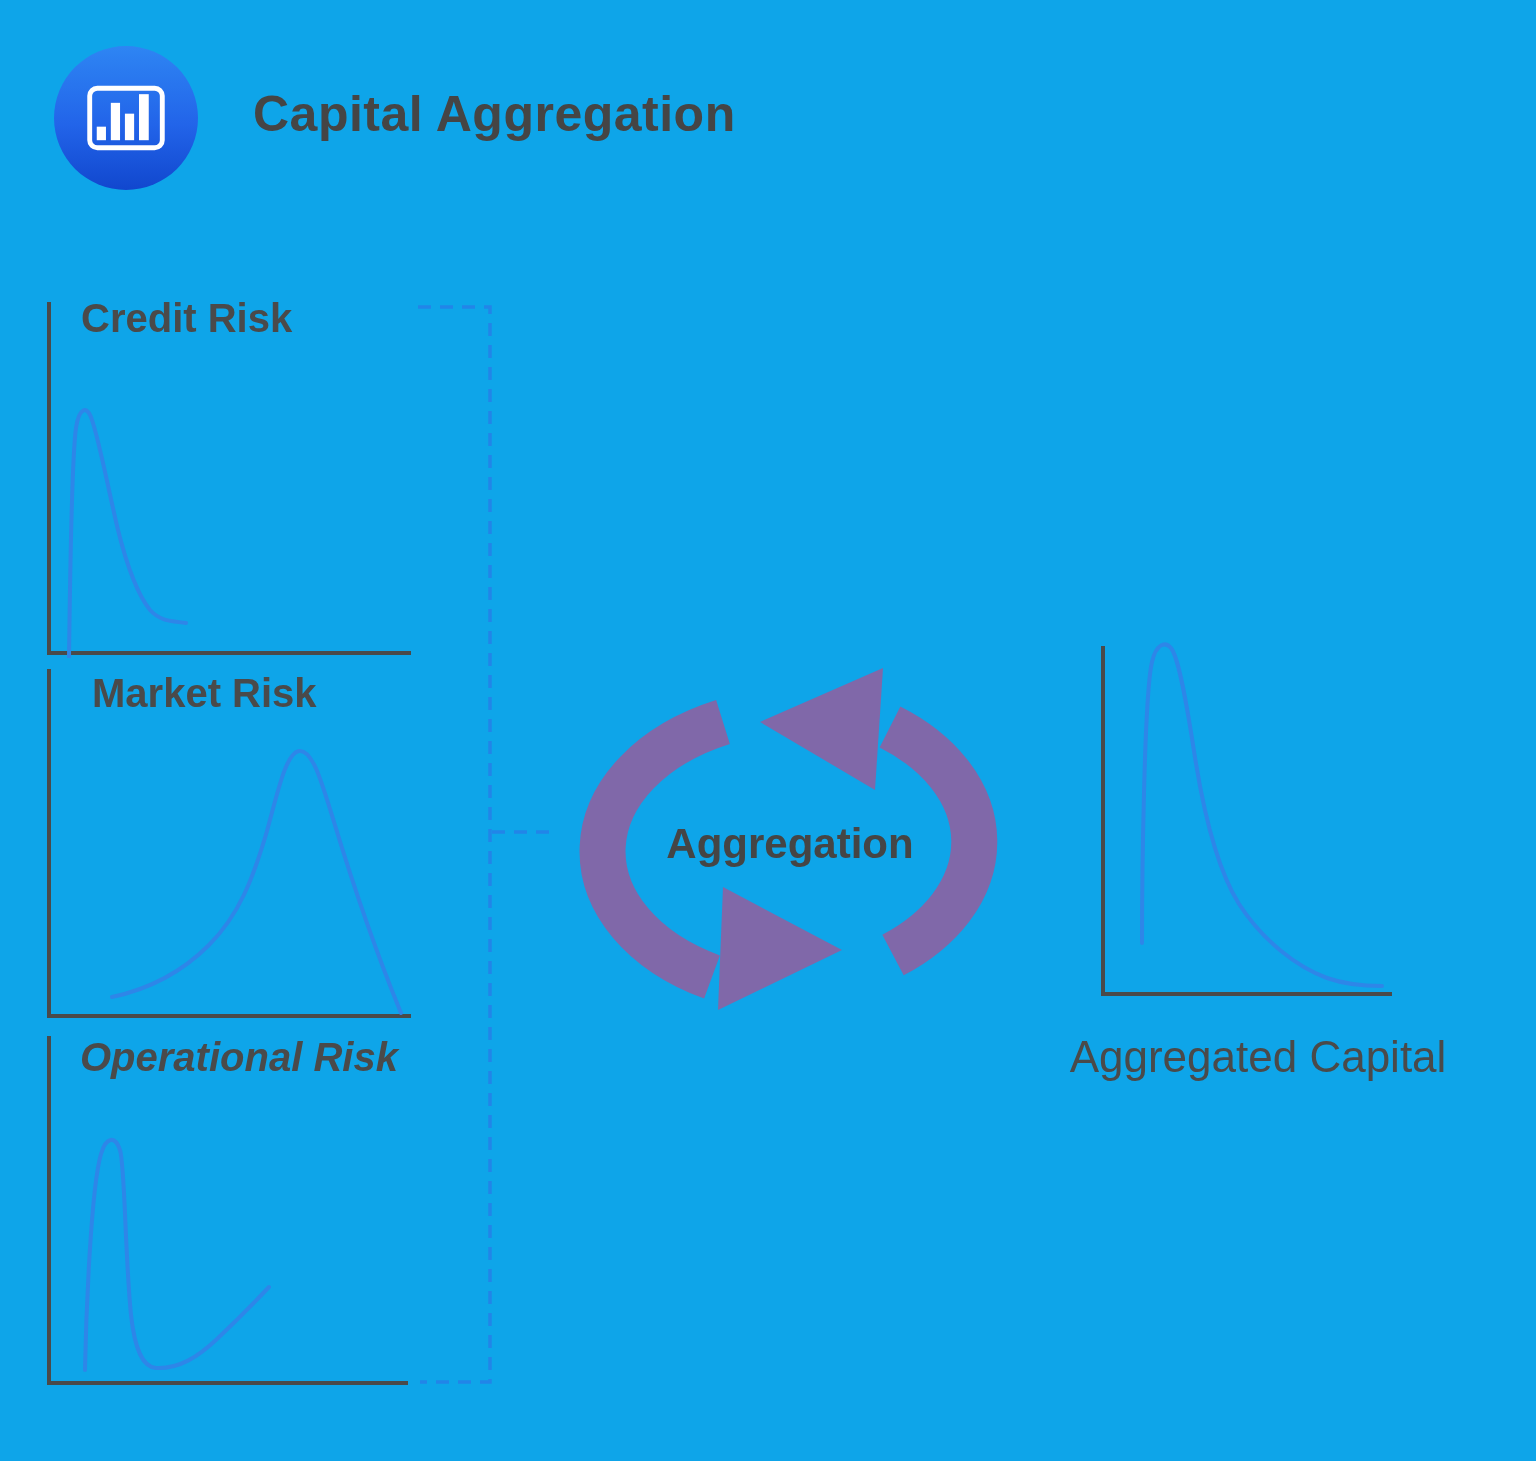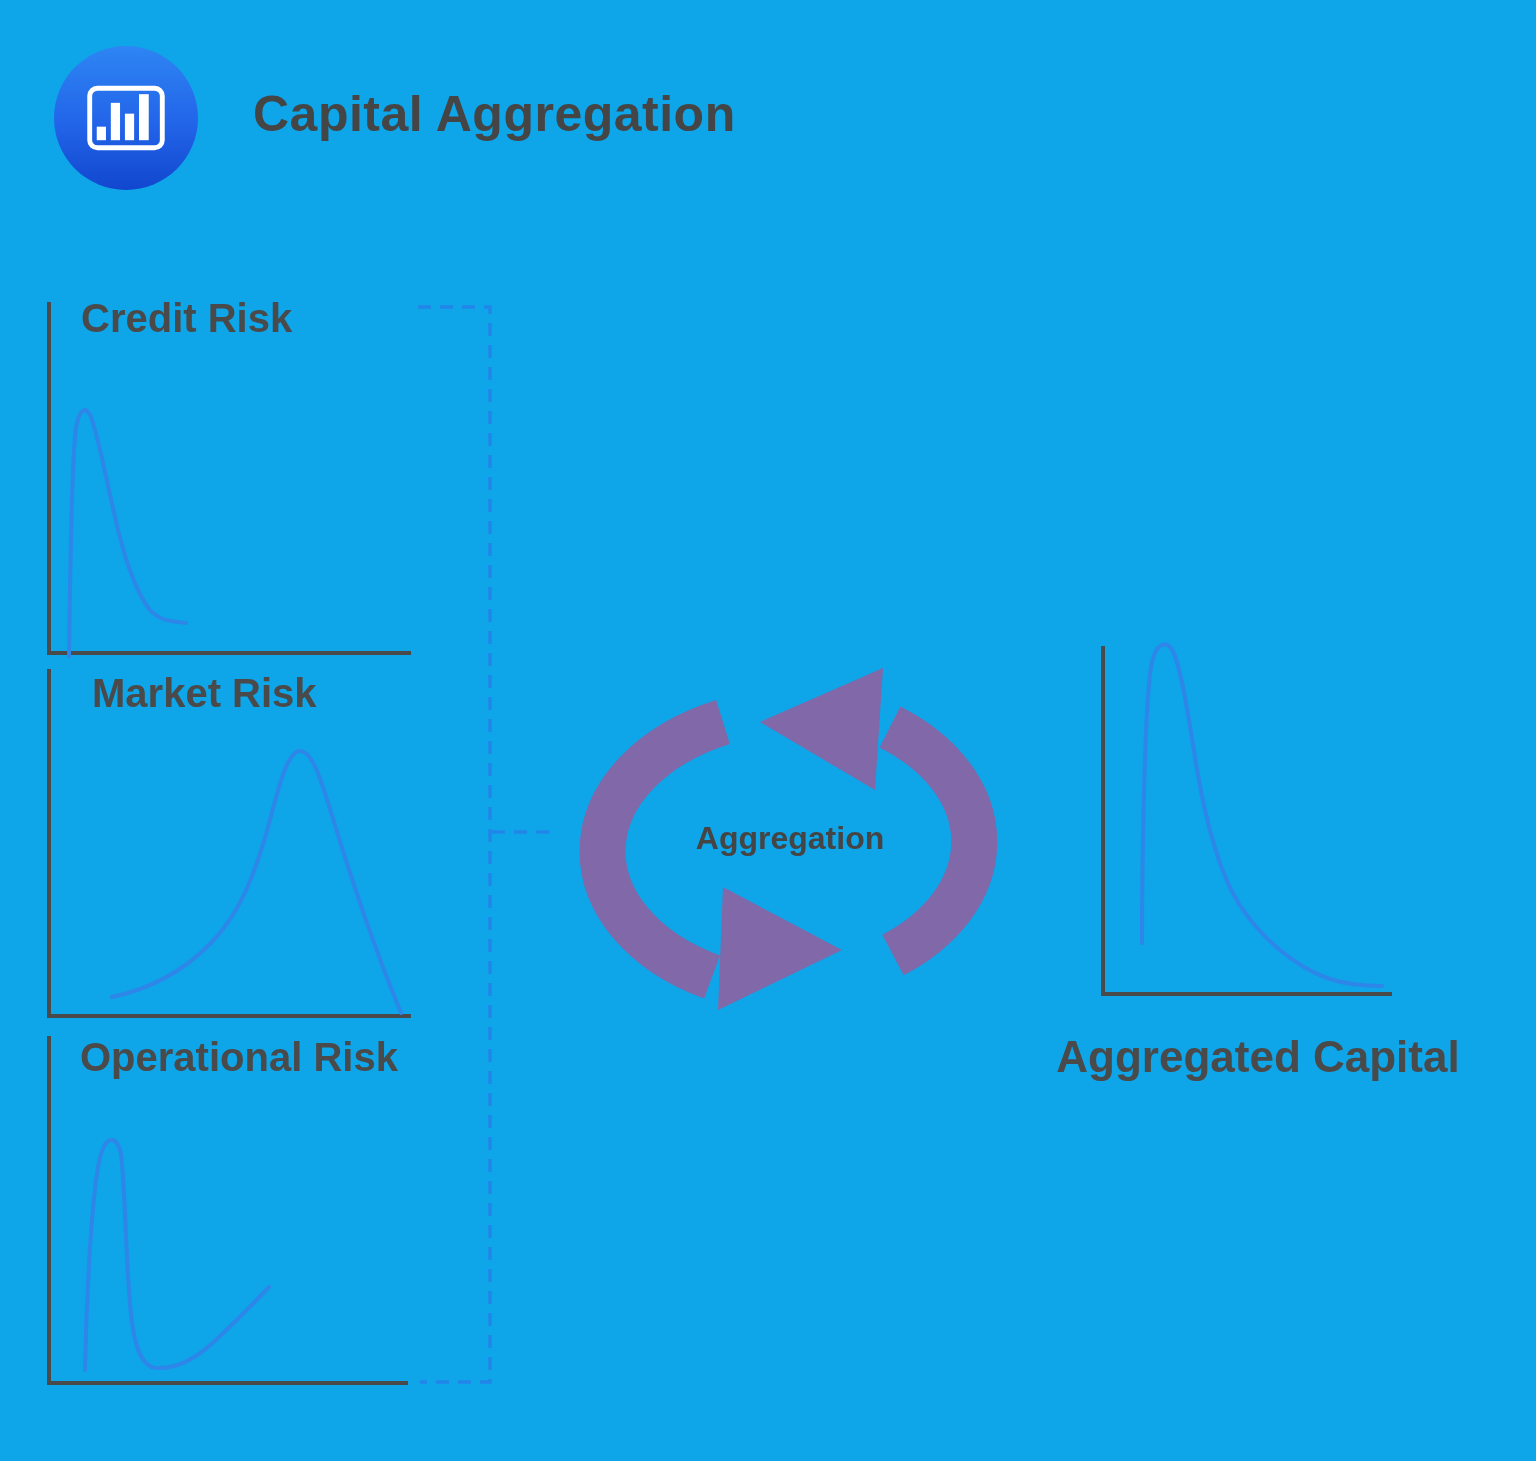--- a/index.html
+++ b/index.html
@@ -18,31 +18,31 @@
   
   .panel { position:absolute; }
   .panel .chart-title { position:absolute; font-size:40px; font-weight:700; color:#4a4a4a;
                         white-space:nowrap; line-height:1.1; }
   .panel svg { position:absolute; left:0; top:0; }
 
   #chart-credit      { left:45px;  top:296px; width:368px; height:362px; }
   #chart-credit .chart-title      { left:36px; top:0; }
   #chart-market      { left:45px;  top:663px; width:368px; height:357px; }
   #chart-market .chart-title      { left:47px; top:8px; }
-  #chart-operational { left:45px;  top:1030px; width:365px; height:358px; }
+  #chart-operational { left:45px;  top:1030px; width:365px; height:358px;font-style:italic; }
   #chart-operational .chart-title { left:35px; top:5px; }
   #chart-output      { left:1098px; top:638px; width:300px; height:362px; }
 
   .output-label { position:absolute; left:1028px; top:1032px; width:460px;
-                  text-align:center; font-size:44px; font-weight:700; color:#4a4a4a; }
+                  text-align:center; font-size:44px; font-weight:400; color:#4a4a4a; }
 
   
   #cycle { position:absolute; left:560px; top:665px; width:480px; height:350px; }
   .center-label { position:absolute; left:565px; top:820px; width:450px;
-                  text-align:center; font-size:32px; font-weight:700; color:#454545; }
+                  text-align:center; font-size:42px; font-weight:700; color:#454545; }
 
   
   #connectors { position:absolute; left:0; top:0; width:1536px; height:1461px;
                 pointer-events:none; }
 </style>
 </head>
 <body>
 
 <div id="stage">
 

